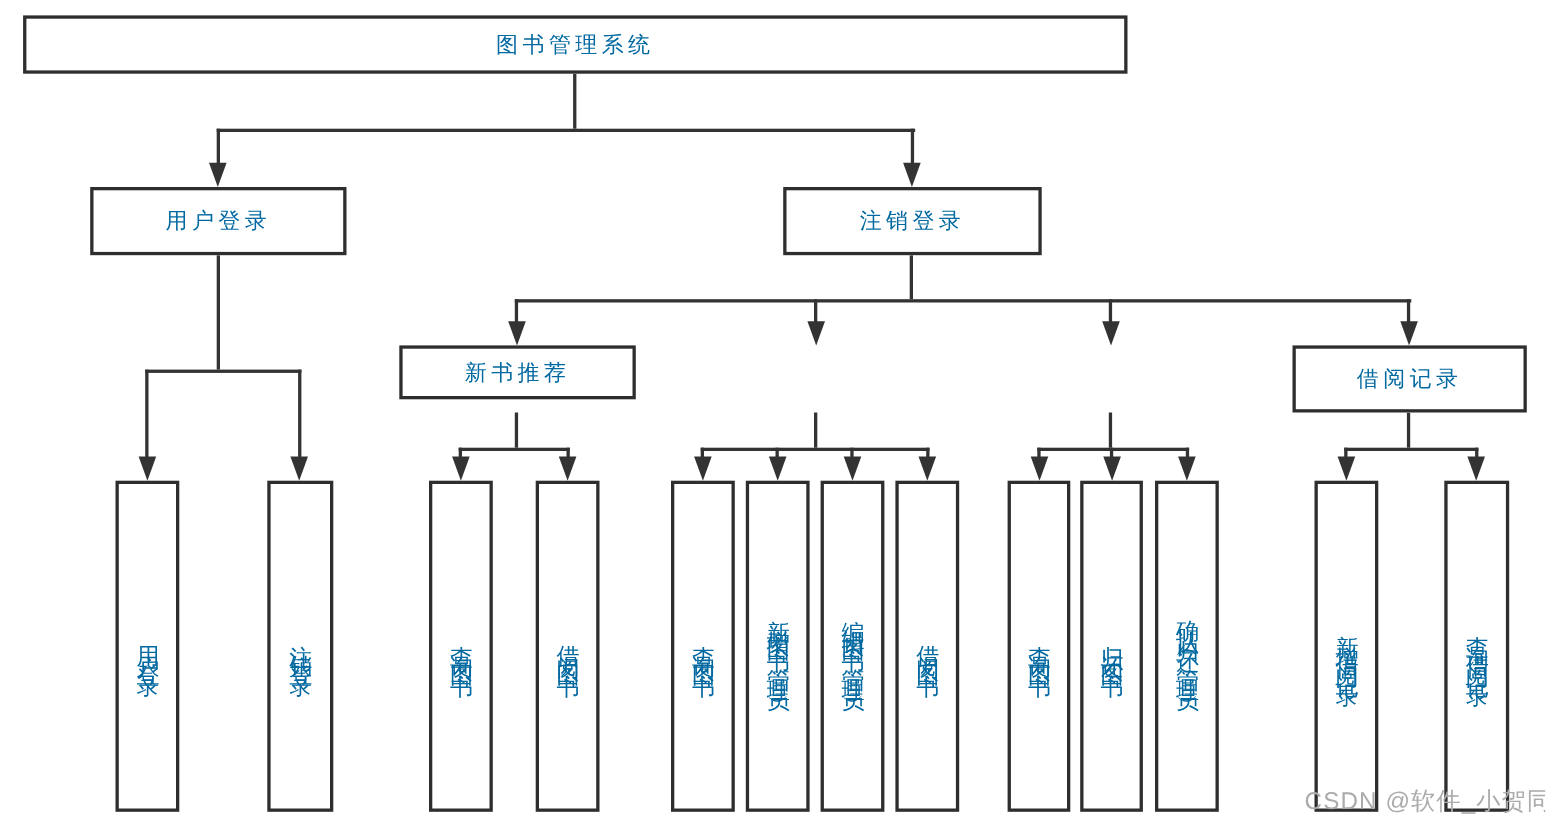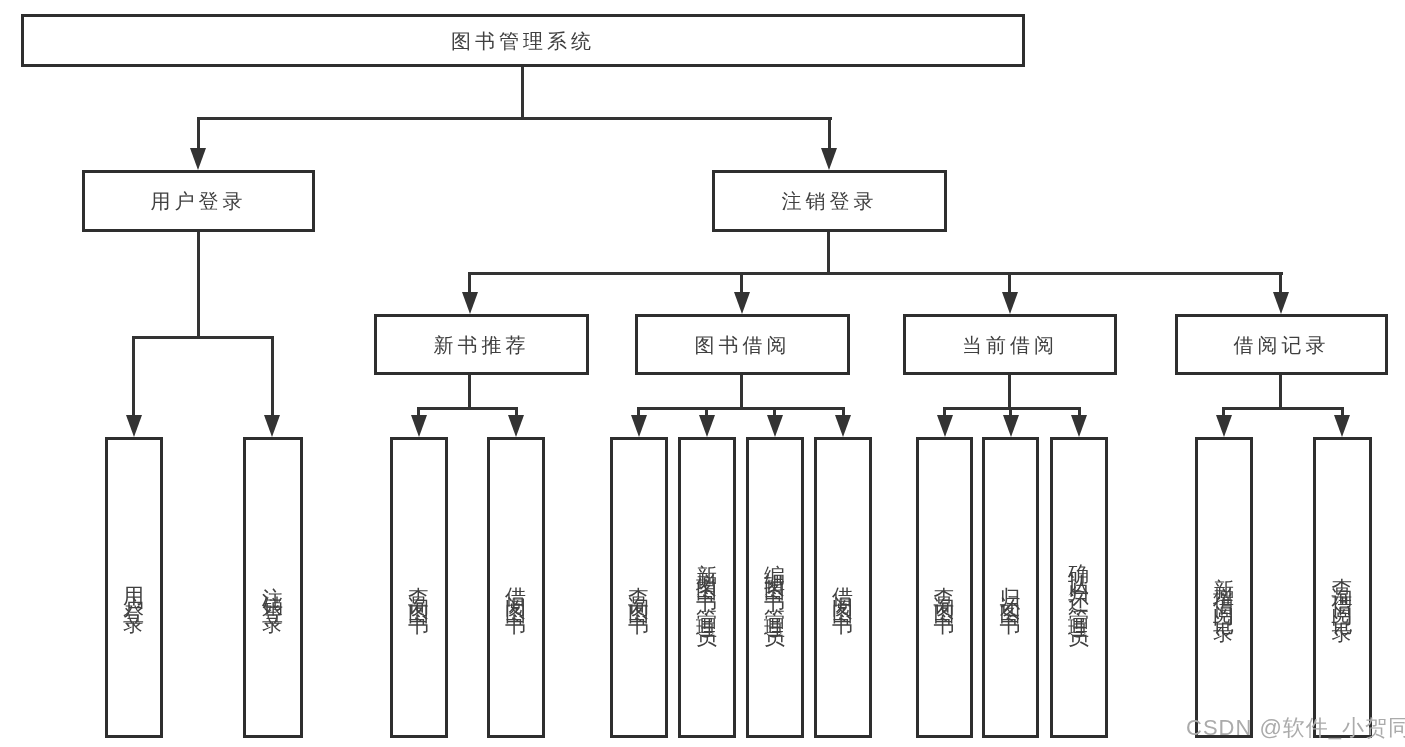--- a/index.html
+++ b/index.html
@@ -15,21 +15,21 @@
     position: absolute;
     background: #ffffff;
     border: 3px solid #2e2e2e;
     box-sizing: border-box;
     display: flex;
     align-items: center;
     justify-content: center;
     z-index: 2;
   }
   .box .lbl {
-    color: #404040;
+    color: #0369a1;
     font-size: 20px;
     letter-spacing: 4px;
     white-space: nowrap;
     line-height: 1;
   }
   .box.v .lbl {
     writing-mode: vertical-rl;
     font-size: 21px;
     letter-spacing: 9px;
   }
@@ -87,28 +87,22 @@
   <div class="ln" style="left:468px; top:272px; width:815px; height:3px;"></div>
   <div class="ln" style="left:468px;  top:272px; width:3px; height:22px;"></div>
   <div class="ar" style="left:462px;  top:292px;"></div>
   <div class="ln" style="left:740px;  top:272px; width:3px; height:22px;"></div>
   <div class="ar" style="left:734px;  top:292px;"></div>
   <div class="ln" style="left:1008px; top:272px; width:3px; height:22px;"></div>
   <div class="ar" style="left:1002px; top:292px;"></div>
   <div class="ln" style="left:1279px; top:272px; width:3px; height:22px;"></div>
   <div class="ar" style="left:1273px; top:292px;"></div>
 
-  <div class="box" style="left:374px; top:314px; width:215px; height:61px;">
+  <div class="box" style="left:363px; top:314px; width:215px; height:49px;">
     <span class="lbl">新书推荐</span>
-  </div>
-  <div class="box" style="left:635px; top:314px; width:215px; height:61px;">
-    <span class="lbl">图书借阅</span>
-  </div>
-  <div class="box" style="left:903px; top:314px; width:214px; height:61px;">
-    <span class="lbl">当前借阅</span>
   </div>
   <div class="box" style="left:1175px; top:314px; width:213px; height:61px;">
     <span class="lbl">借阅记录</span>
   </div>
 
   <div class="ln" style="left:468px; top:375px; width:3px;   height:32px;"></div>
   <div class="ln" style="left:417px; top:407px; width:101px; height:3px;"></div>
   <div class="ln" style="left:417px; top:407px; width:3px;   height:10px;"></div>
   <div class="ar" style="left:411px; top:415px;"></div>
   <div class="ln" style="left:515px; top:407px; width:3px;   height:10px;"></div>

